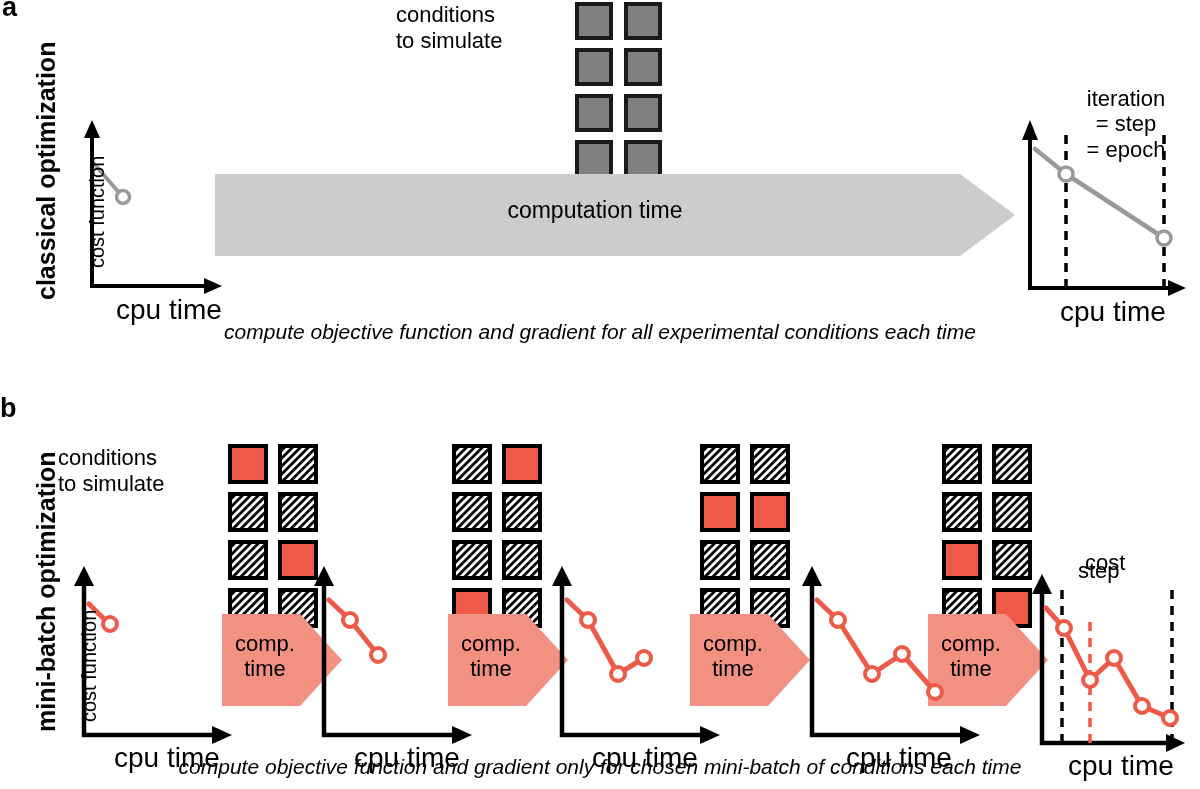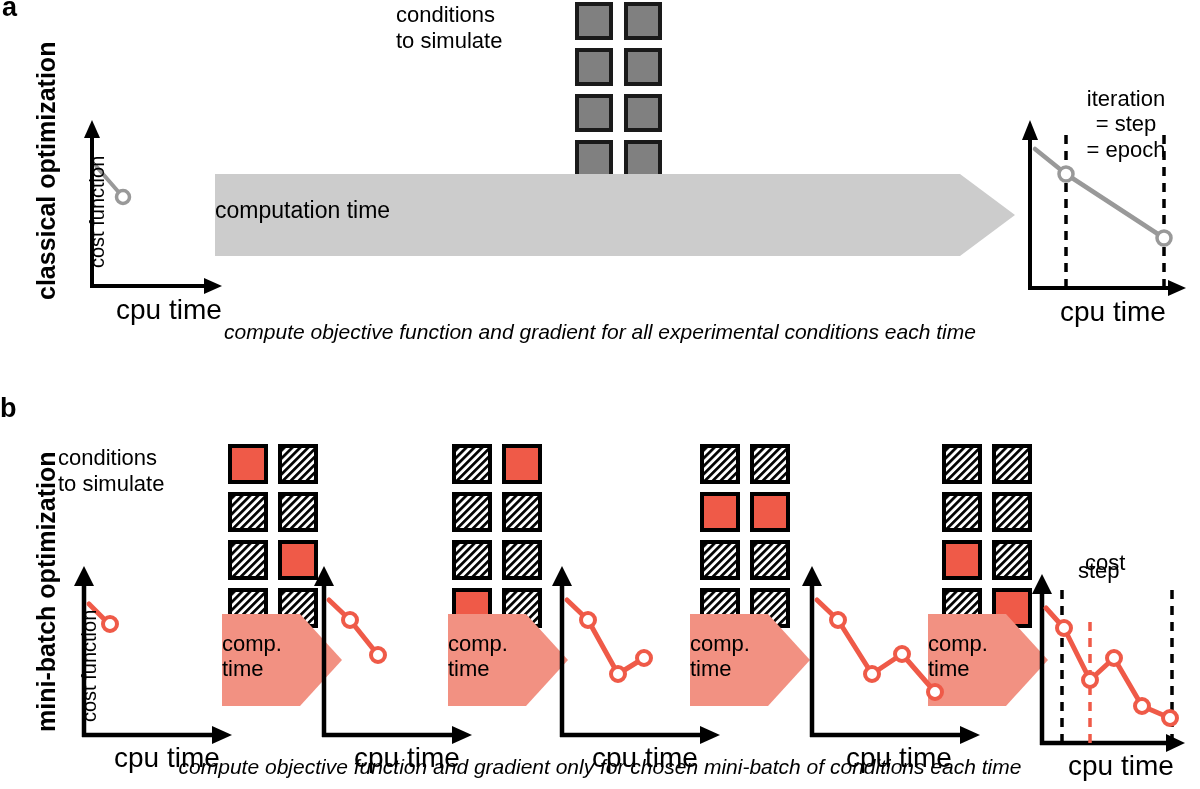--- a/index.html
+++ b/index.html
@@ -21,21 +21,21 @@
   }
   .lbl{
     font-size:22px;line-height:1.18;white-space:pre-line;text-align:left;
   }
   .axlabel{font-size:28px;white-space:nowrap;}
   .ylabel{
     font-size:20px;white-space:nowrap;transform-origin:0 0;
     transform:rotate(-90deg);
   }
   .arrowtext{
-    font-size:22px;white-space:pre-line;text-align:left;line-height:1.12;
+    font-size:22px;white-space:pre-line;text-align:center;line-height:1.12;
     font-weight:400;
   }
   .arrowtext.big{font-size:23px;}
   svg{display:block;overflow:visible;}
   .sq{position:absolute;box-sizing:border-box;}
   .annot{font-size:22px;line-height:1.15;white-space:pre-line;text-align:center;}
   .annot-step{font-size:22px;white-space:nowrap;}
 </style>
 </head>
 <body>

